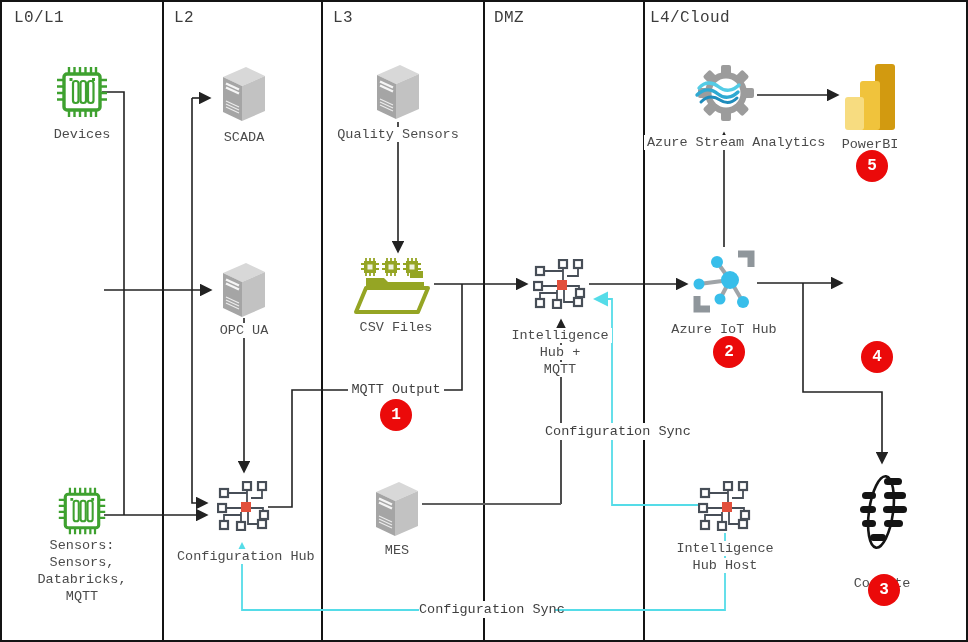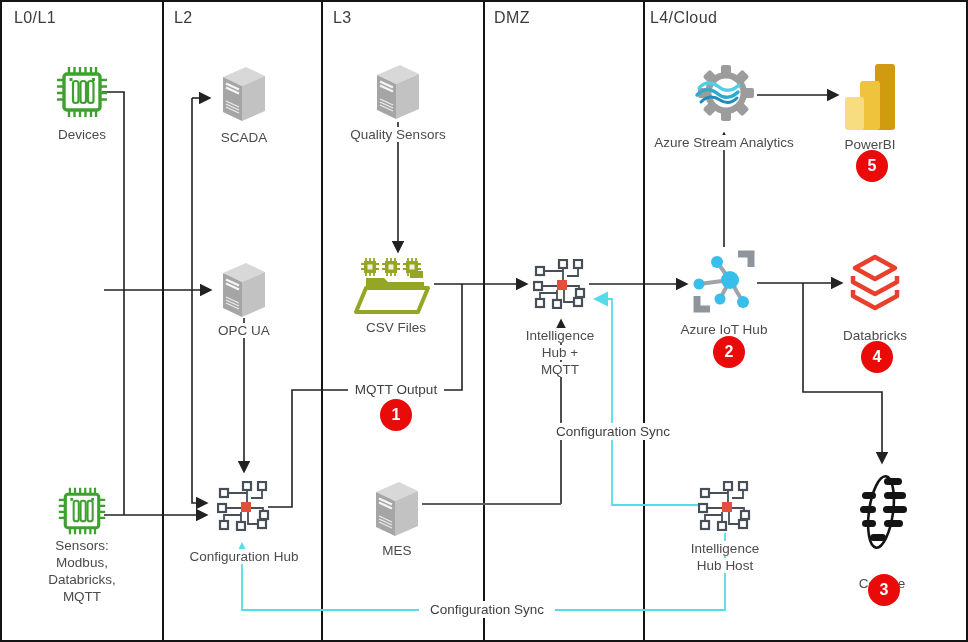--- a/index.html
+++ b/index.html
@@ -1,19 +1,19 @@
 <!DOCTYPE html>
 <html><head>
 <meta charset="utf-8">
 <style>
   html,body{margin:0;padding:0;background:#ffffff;}
   .canvas{
     position:relative;width:968px;height:642px;box-sizing:border-box;
     border:2px solid #141414;background:#fff;overflow:hidden;
-    font-family:Liberation Sans, sans-serif;
+    font-family:Liberation Mono, monospace;
   }
   .divider{position:absolute;top:0;bottom:0;width:2px;background:#141414;}
   .col-header{position:absolute;font-size:16px;color:#3c3c3c;letter-spacing:.4px;white-space:nowrap;}
   svg.wires{position:absolute;left:0;top:0;pointer-events:none;}
   .node{position:absolute;text-align:center;}
   .node svg{display:block;margin:0 auto;}
   .lbl{font-size:13.5px;line-height:17px;color:#4b4b4b;white-space:nowrap;}
   .lbl span{background:#fff;padding:0 3px;}
   .badge{
     position:absolute;width:32px;height:32px;border-radius:50%;background:#EB0A0A;
@@ -95,21 +95,21 @@
         <path stroke-width="2.4" d="M15,3V10 M20.5,3V10 M26,3V10 M31.5,3V10 M37,3V10 M42,3V10 M15,46V53 M20.5,46V53 M26,46V53 M31.5,46V53 M37,46V53 M42,46V53 M3,16H10 M3,22.5H10 M3,29H10 M3,35.5H10 M46,16H53 M46,22.5H53 M46,29H53 M46,35.5H53"></path>
         <rect x="10" y="10" width="36" height="36" rx="3" stroke-width="3.4"></rect>
         <rect x="19" y="17" width="5.5" height="22" rx="2.5" stroke-width="2.2"></rect>
         <rect x="26.5" y="17" width="5.5" height="22" rx="2.5" stroke-width="2.2"></rect>
         <rect x="34" y="17" width="5.5" height="22" rx="2.5" stroke-width="2.2"></rect>
       </g>
       <rect x="15.5" y="14" width="3" height="3" fill="#3EA12F"></rect>
       <rect x="38" y="14" width="3" height="3" fill="#3EA12F"></rect>
     </svg>
     <div class="lbl" style="margin-top:0"><span>Sensors:</span></div>
-    <div class="lbl"><span>Modbus,</span></div>
+    <div class="lbl"><span>Sensors,</span></div>
     <div class="lbl"><span>Databricks,</span></div>
     <div class="lbl"><span>MQTT</span></div>
   </div>
 
   <div class="node" style="left:172px;top:62px;width:140px">
     <svg width="50" height="58" viewBox="0 0 50 58">
       <polygon points="4,13 27,3 46,12 23,22" fill="#D8D8D8"></polygon>
       <polygon points="4,13 23,22 23,57 4,48" fill="#A5A5A5"></polygon>
       <polygon points="23,22 46,12 46,47 23,57" fill="#C2C2C2"></polygon>
       <path d="M7,19.5 L20,25.5 M7,23.5 L20,29.5" stroke="#F5F5F5" stroke-width="2.4"></path>
@@ -260,30 +260,20 @@
       </g>
       <circle cx="38" cy="31" r="9" fill="#38BEEA"></circle>
       <circle cx="25" cy="13" r="6" fill="#38BEEA"></circle>
       <circle cx="7" cy="35" r="5.5" fill="#38BEEA"></circle>
       <circle cx="28" cy="50" r="5.5" fill="#38BEEA"></circle>
       <circle cx="51" cy="53" r="6" fill="#38BEEA"></circle>
     </svg>
     <div class="lbl" style="margin-top:8px"><span>Azure IoT Hub</span></div>
   </div>
 
-  <div class="node" style="left:803px;top:252px;width:140px">
-    <svg width="52" height="58" viewBox="0 0 52 58">
-      <g stroke="#E8402C" stroke-width="4.5" fill="none" stroke-linejoin="round">
-        <polygon points="26,3 46,14 26,25 6,14"></polygon>
-        <path d="M4,22 V28 L26,40 L48,28 V22"></path>
-        <path d="M4,36 V42 L26,54 L48,42 V36"></path>
-      </g>
-    </svg>
-    <div class="lbl" style="margin-top:15px"><span>Databricks</span></div>
-  </div>
 
   <div class="node" style="left:653px;top:479px;width:140px">
     <svg width="54" height="50" viewBox="0 0 54 50">
       <g stroke="#474E57" stroke-width="1.8" fill="none">
         <path d="M11,12 H30 M30,9 V21 M45,9 V17 H34 M9,27 H24 M34,27 H46 V30 M7,40 V34 H24 M24,41 V31 M41,43 H31 V31"></path>
       </g>
       <g stroke="#474E57" stroke-width="2.2" fill="#fff">
         <rect x="3" y="8" width="8" height="8"></rect>
           <rect x="26" y="1" width="8" height="8"></rect>
         <rect x="41" y="1" width="8" height="8"></rect>

